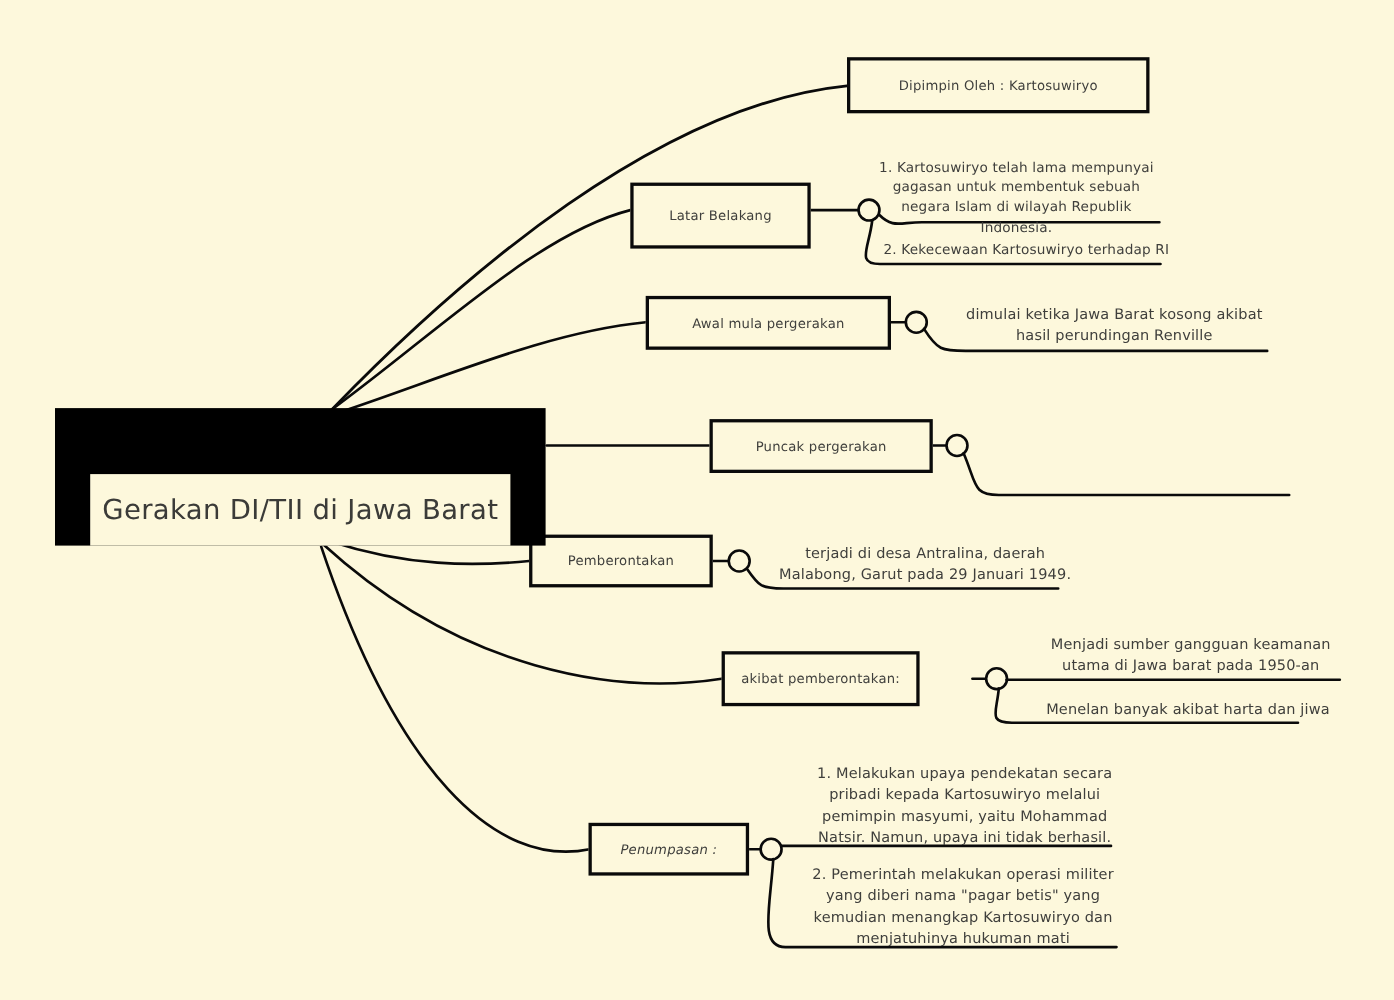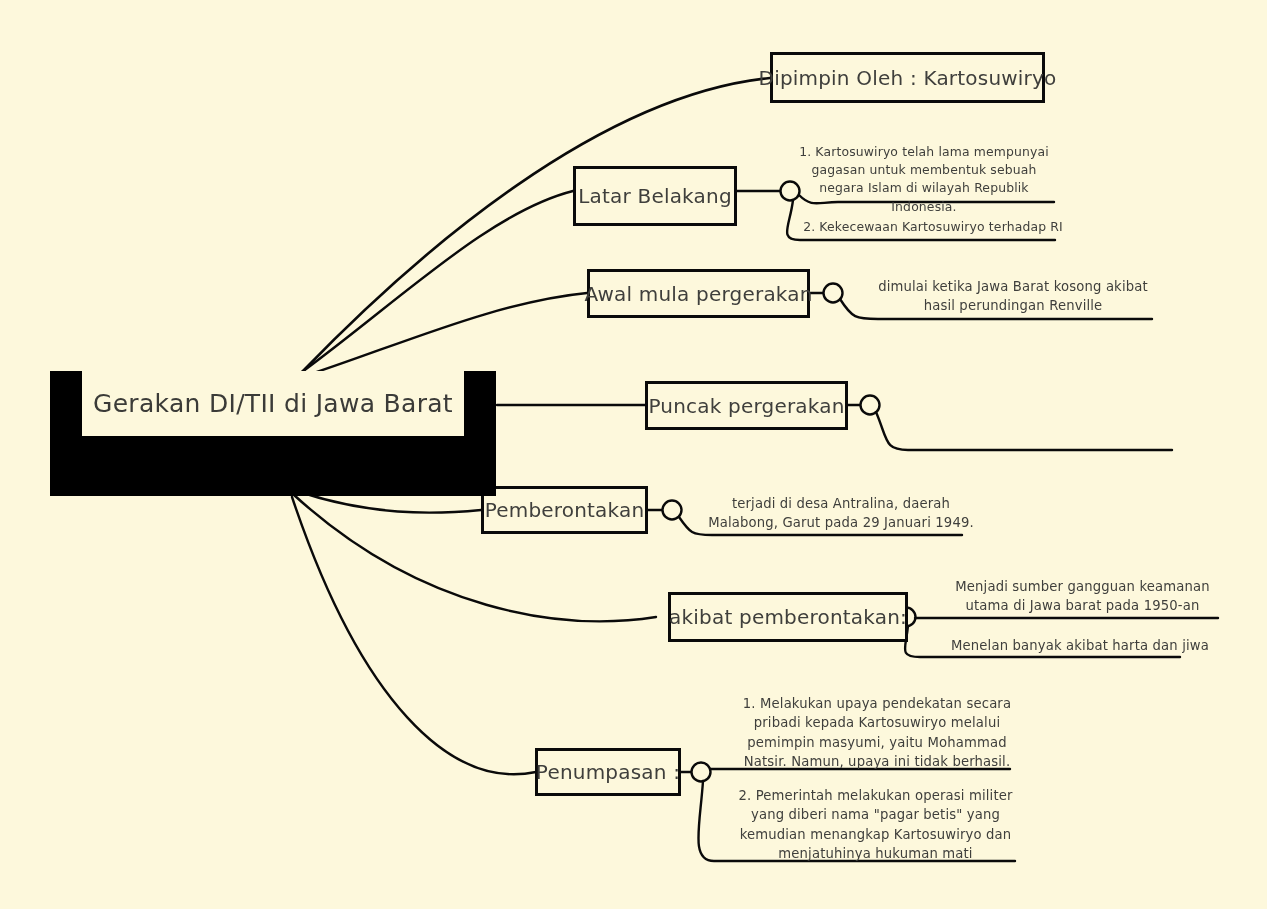--- a/index.html
+++ b/index.html
@@ -27,21 +27,21 @@
   }
   
   .center-node {
     position: absolute;
     left: 50px;
     top: 371px;
     width: 446px;
     height: 125px;
     background: #000000;
     display: flex;
-    align-items: flex-start;
+    align-items: flex-end;
     justify-content: center;
     z-index: 5;
   }
   .center-inner {
     width: 382px;
     height: 65px;
     background: #fdf8dc;
     display: flex;
     align-items: center;
     justify-content: center;
@@ -57,21 +57,21 @@
     position: absolute;
     border: 3px solid #0a0a0a;
     background: #fdf8dc;
     display: flex;
     align-items: center;
     justify-content: center;
     box-sizing: border-box;
     z-index: 4;
   }
   .branch-label {
-    font-size: 20px;
+    font-size: 12px;
     color: #3f3f3c;
     white-space: nowrap;
     letter-spacing: 0.2px;
   }
   
   .leaf-text {
     position: absolute;
     font-size: 13.2px;
     line-height: 1.47;
     color: #3f3f3c;
@@ -153,25 +153,25 @@
   </div>
 
   <div class="branch-box" style="left:645px; top:381px; width:203px; height:49px;">
     <span class="branch-label">Puncak pergerakan</span>
   </div>
 
   <div class="branch-box" style="left:481px; top:486px; width:167px; height:48px;">
     <span class="branch-label">Pemberontakan</span>
   </div>
 
-  <div class="branch-box" style="left:656px; top:592px; width:240px; height:50px;margin-left:12px;">
+  <div class="branch-box" style="left:656px; top:592px; width:180px; height:50px;">
     <span class="branch-label">akibat pemberontakan:</span>
   </div>
 
-  <div class="branch-box" style="left:535px; top:748px; width:146px; height:48px;">
+  <div class="branch-box" style="left:535px; top:748px; width:146px; height:48px;font-style:italic;">
     <span class="branch-label">Penumpasan :</span>
   </div>
 
   <div class="leaf-text sm" style="left:793px; top:143px; width:262px;">1. Kartosuwiryo telah lama mempunyai gagasan untuk membentuk sebuah negara Islam di wilayah Republik Indonesia.</div>
   <div class="leaf-text sm" style="left:793px; top:218px; width:280px;">2. Kekecewaan Kartosuwiryo terhadap RI</div>
 
   <div class="leaf-text" style="left:868px; top:277px; width:290px;">dimulai ketika Jawa Barat kosong akibat hasil perundingan Renville</div>
 
 
   <div class="leaf-text" style="left:707px; top:494px; width:268px;">terjadi di desa Antralina, daerah Malabong, Garut pada 29 Januari 1949.</div>

